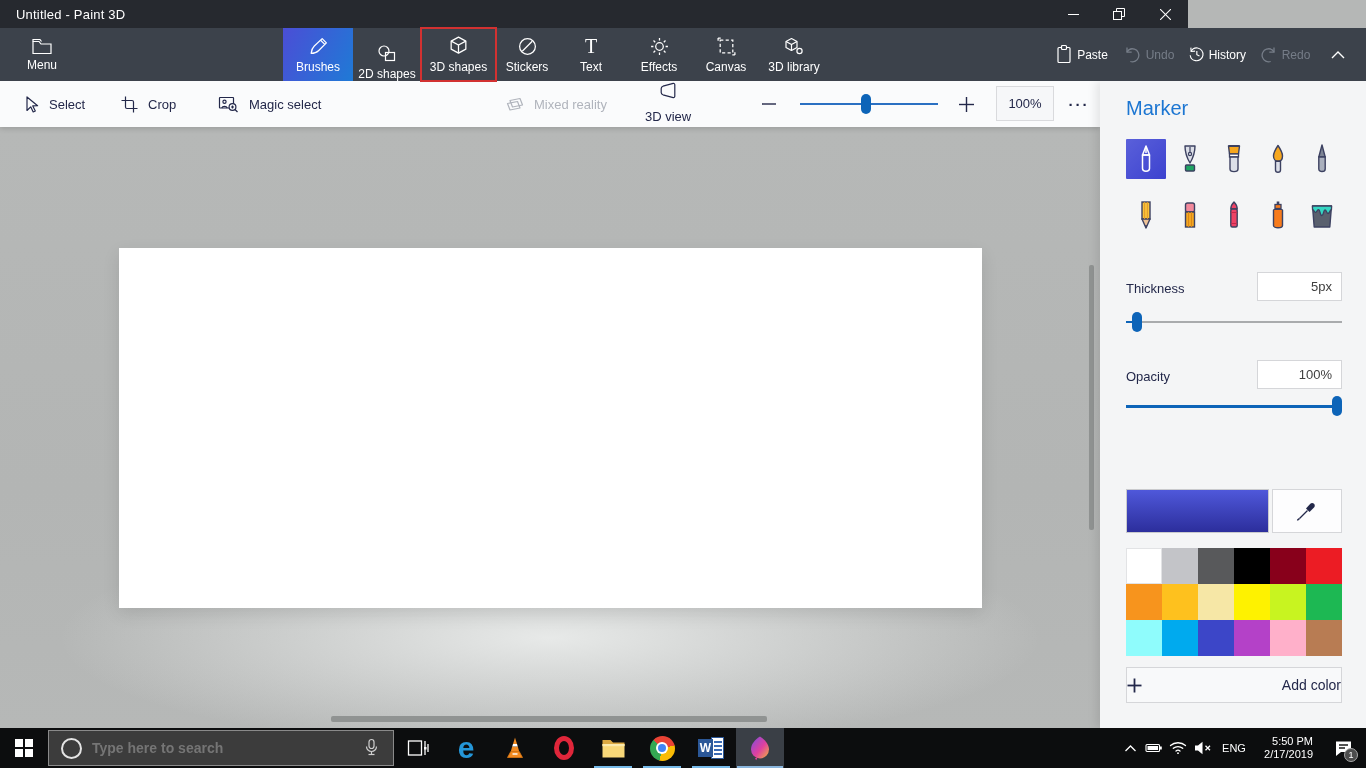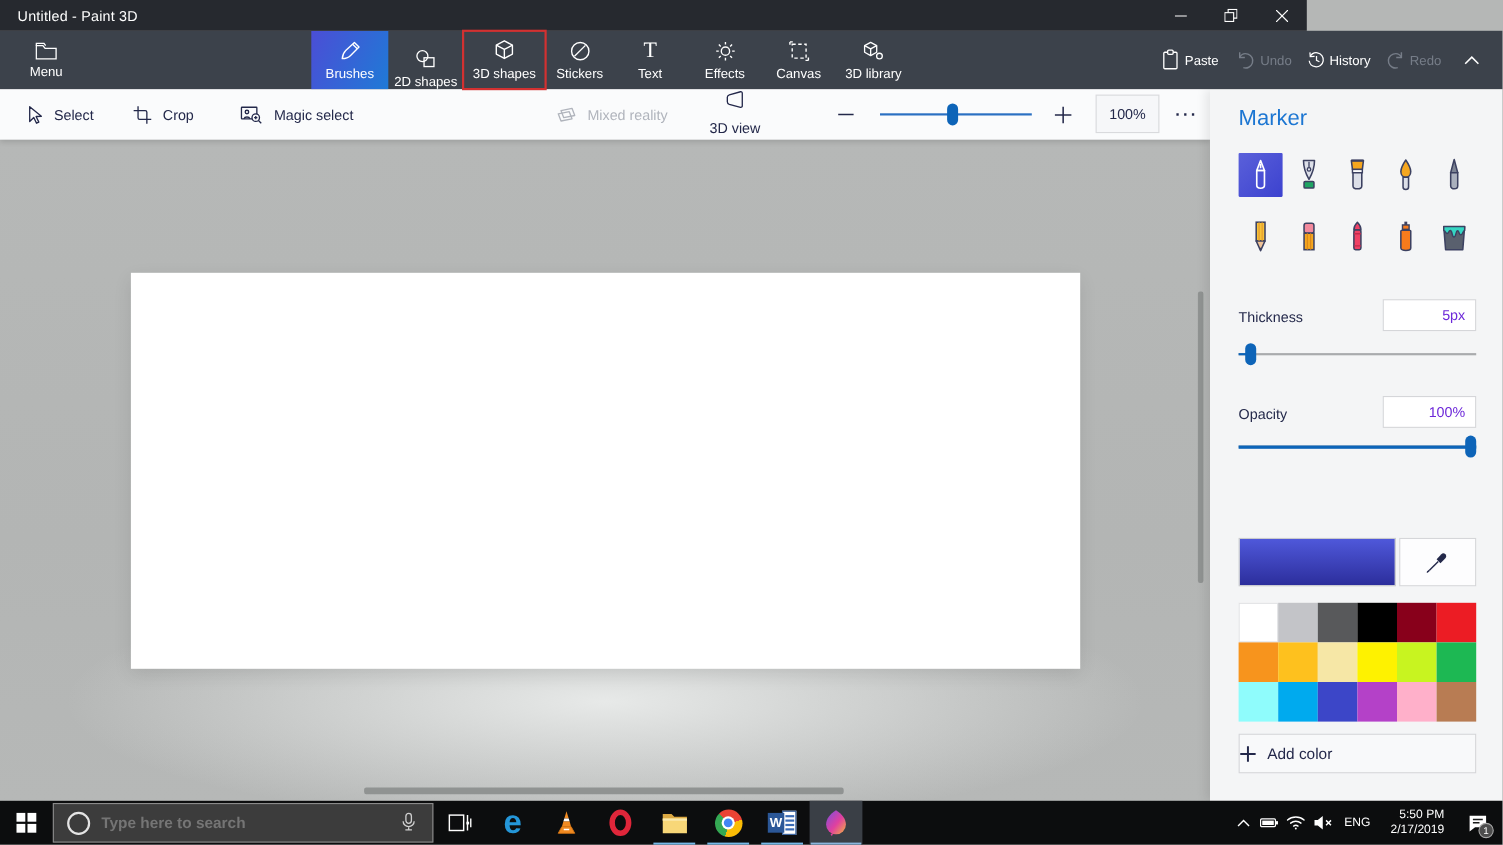--- a/index.html
+++ b/index.html
@@ -36,32 +36,32 @@
   .canvas{position:absolute;left:119px;top:121px;width:863px;height:360px;background:#ffffff;box-shadow:0 6px 16px rgba(0,0,0,.10);}
   .vscroll{position:absolute;left:1089px;top:138px;width:5px;height:265px;background:#909392;border-radius:2px;}
   .hscroll{position:absolute;left:331px;top:589px;width:436px;height:6px;background:#909392;border-radius:2px;}
 
   
   .panel{position:absolute;left:1100px;top:81px;width:266px;height:647px;background:#f4f5f6;z-index:4;box-shadow:-4px 0 9px rgba(0,0,0,.09);}
   .panel-title{position:absolute;left:26px;top:16px;font-size:20px;color:#1c76d2;}
   .tools{position:absolute;left:26px;top:58px;width:216px;display:flex;flex-wrap:wrap;column-gap:4px;row-gap:16px;}
   .tool{width:40px;height:40px;display:flex;align-items:center;justify-content:center;border-radius:1px;}
   .lbl{position:absolute;font-size:13px;color:#23284a;}
-  .valbox{position:absolute;width:85px;height:29px;background:#fff;border:1px solid #d5d6d9;color:#6d28d9;font-size:13px;display:flex;align-items:center;justify-content:flex-end;padding-right:9px;}
+  .valbox{position:absolute;width:85px;height:29px;background:#fff;border:1px solid #d5d6d9;color:#404040;font-size:13px;display:flex;align-items:center;justify-content:flex-end;padding-right:9px;}
   .slider{position:absolute;left:26px;width:216px;height:20px;}
   .slider .track{position:absolute;left:0;right:0;top:9px;height:2px;background:#a9abad;}
   .slider .fill{position:absolute;left:0;top:9px;height:2px;background:#0d64b8;}
   .slider .thumb{position:absolute;top:0;width:10px;height:20px;border-radius:5px;background:#0d64b8;}
   .matte{position:absolute;left:26px;top:352px;width:216px;height:42px;background:#fbfbfc;border:1px solid #c9cacd;display:flex;align-items:center;justify-content:center;color:#23284a;font-size:15px;}
   .matte svg{position:absolute;right:12px;top:14px;}
   .swatch{position:absolute;left:26px;top:408px;width:143px;height:44px;border:1px solid #c9cacd;}
   .dropper{position:absolute;left:172px;top:408px;width:70px;height:44px;background:#fdfdfe;border:1px solid #d5d6d9;display:flex;align-items:center;justify-content:center;}
   .palette{position:absolute;left:26px;top:467px;width:216px;height:108px;display:flex;flex-wrap:wrap;}
   .pcell{width:36px;height:36px;}
-  .addcolor{position:absolute;left:26px;top:586px;width:216px;height:36px;background:#f8f9fa;border:1px solid #d5d6d9;display:flex;align-items:center;justify-content:flex-start;gap:10px;color:#23284a;font-size:14px;}
+  .addcolor{position:absolute;left:26px;top:586px;width:216px;height:36px;background:#f8f9fa;border:1px solid #d5d6d9;display:flex;align-items:center;justify-content:space-between;gap:10px;color:#23284a;font-size:14px;}
 
   
   .taskbar{position:absolute;left:0;top:728px;width:1366px;height:40px;background:#0c0d0e;z-index:8;}
   .start{position:absolute;left:0;top:0;width:48px;height:40px;display:flex;align-items:center;justify-content:center;}
   .winlogo{display:grid;grid-template-columns:8px 8px;grid-template-rows:8px 8px;gap:2px;}
   .winlogo div{background:#fff;}
   .searchbox{position:absolute;left:48px;top:2px;width:346px;height:36px;background:#3c3c3c;border:1px solid #8a8a8a;display:flex;align-items:center;}
   .cortana{width:21px;height:21px;border:2.5px solid #e4e4e4;border-radius:50%;margin-left:12px;}
   .searchbox input{flex:1;background:transparent;border:none;outline:none;color:#c2c2c2;font-size:14px;margin-left:10px;font-family:"Liberation Sans",sans-serif;font-weight:bold;}
   .task-btn{position:absolute;top:0;width:48px;height:40px;display:flex;align-items:center;justify-content:center;}

